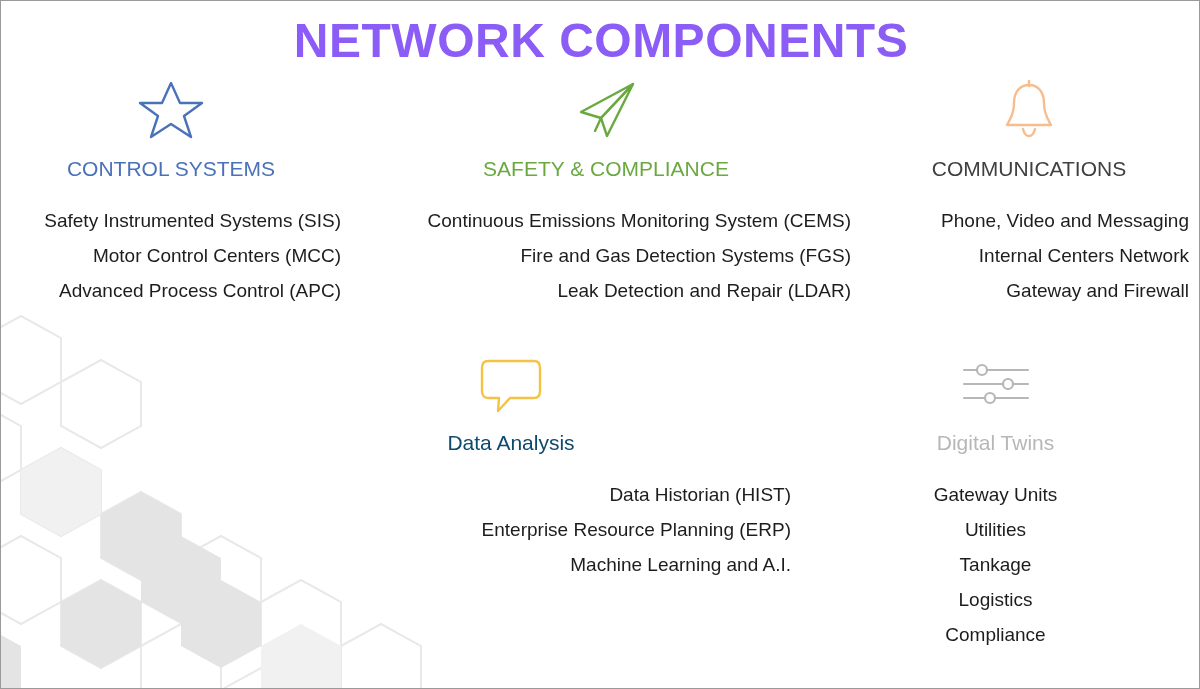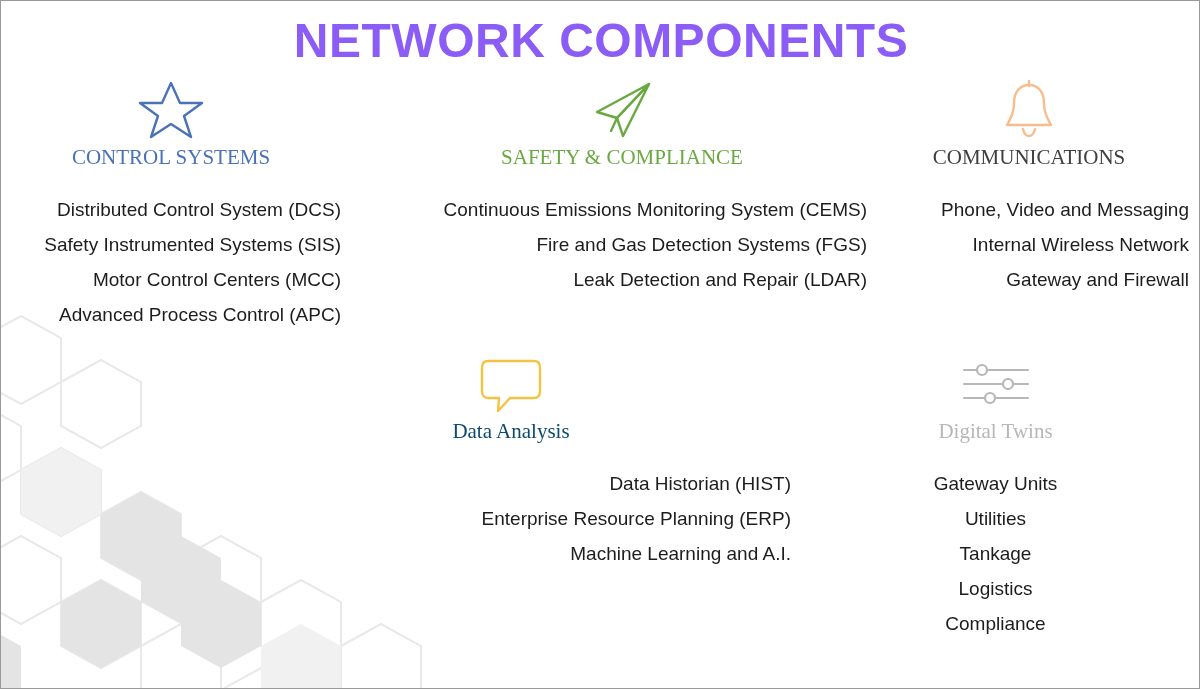--- a/index.html
+++ b/index.html
@@ -50,41 +50,40 @@
     position: absolute;
   }
   .col-icon {
     text-align: center;
     height: 62px;
     line-height: 0;
   }
   .col-heading {
     text-align: center;
     font-size: 21px;
-    margin-top: 4px;
+    margin-top: 16px;
     white-space: nowrap;
-    font-family: Liberation Serif, serif;
   }
   .col-items {
     margin-top: 22px;
     font-size: 19px;
     color: #1d1d1d;
     line-height: 35px;
   }
   .col-items div {
     white-space: nowrap;
   }
   .align-right { text-align: right; }
 
   
   #col-control      { left: 0px;   top: 78px;  width: 340px; }
   #col-control .col-heading { color: #4a72b8; }
   #col-control .col-icon { text-align: center; }
 
-  #col-safety       { left: 376px; top: 78px;  width: 490px; }
+  #col-safety       { left: 360px; top: 78px;  width: 490px; }
   #col-safety .col-heading { color: #6aa941; }
 
   #col-comms        { left: 868px; top: 78px;  width: 320px; }
   #col-comms .col-heading { color: #404040; }
 
   #col-data         { left: 230px; top: 352px; width: 560px; }
   #col-data .col-heading { color: #0c4a6e; }
 
   #col-twins        { left: 862px; top: 352px; width: 265px; }
   #col-twins .col-heading { color: #b7b7b7; }
@@ -128,21 +127,20 @@
     <div class="title">NETWORK COMPONENTS</div>
 
     <div class="column" id="col-control">
       <div class="col-icon">
         <svg width="66" height="62" viewBox="0 0 66 62" xmlns="http://www.w3.org/2000/svg">
           <polygon points="33,4 42,24 64,24 46,37 53,58 33,45 13,58 20,37 2,24 24,24" fill="none" stroke="#4a72b8" stroke-width="2.4" stroke-linejoin="round"></polygon>
         </svg>
       </div>
       <div class="col-heading">CONTROL SYSTEMS</div>
       <div class="col-items align-right">
-        <div>Distributed Control System (DCS)</div>
         <div>Safety Instrumented Systems (SIS)</div>
         <div>Motor Control Centers (MCC)</div>
         <div>Advanced Process Control (APC)</div>
       </div>
     </div>
 
     <div class="column" id="col-safety">
       <div class="col-icon">
         <svg width="70" height="62" viewBox="0 0 70 62" xmlns="http://www.w3.org/2000/svg">
           <g fill="none" stroke="#6aa941" stroke-width="2.4" stroke-linejoin="round" stroke-linecap="round">
@@ -166,21 +164,21 @@
           <g fill="none" stroke="#f7bd8f" stroke-width="2.4" stroke-linejoin="round" stroke-linecap="round">
             <path d="M30 6 C20 6 15 14 15 24 C15 36 10 42 8 46 L52 46 C50 42 45 36 45 24 C45 14 40 6 30 6 Z"></path>
             <path d="M30 2 L30 7"></path>
             <path d="M24 50 C25 55 28 57 30 57 C32 57 35 55 36 50"></path>
           </g>
         </svg>
       </div>
       <div class="col-heading">COMMUNICATIONS</div>
       <div class="col-items align-right">
         <div>Phone, Video and Messaging</div>
-        <div>Internal Wireless Network</div>
+        <div>Internal Centers Network</div>
         <div>Gateway and Firewall</div>
       </div>
     </div>
 
     <div class="column" id="col-data">
       <div class="col-icon">
         <svg width="70" height="62" viewBox="0 0 70 62" xmlns="http://www.w3.org/2000/svg">
           <path d="M12 8 L58 8 C62 8 64 11 64 15 L64 38 C64 42 62 45 58 45 L34 45 L22 58 L23 45 L12 45 C8 45 6 42 6 38 L6 15 C6 11 8 8 12 8 Z" fill="none" stroke="#f5c344" stroke-width="2.4" stroke-linejoin="round"></path>
         </svg>
       </div>

